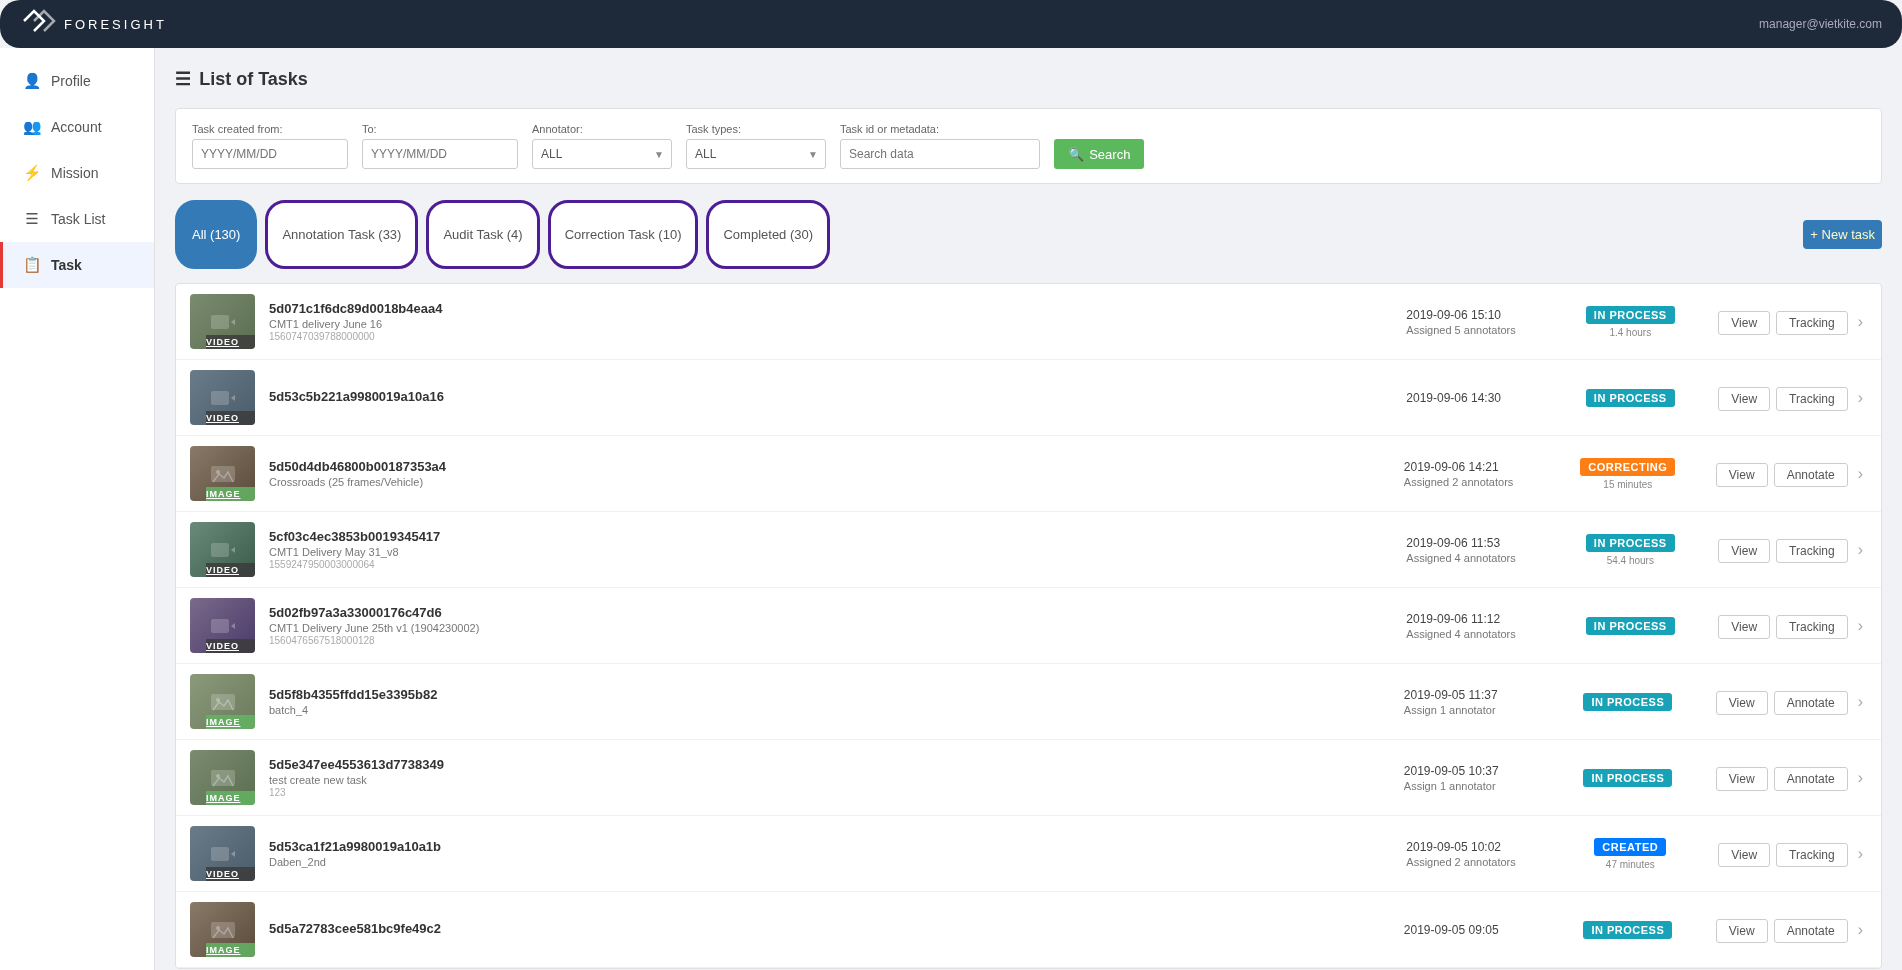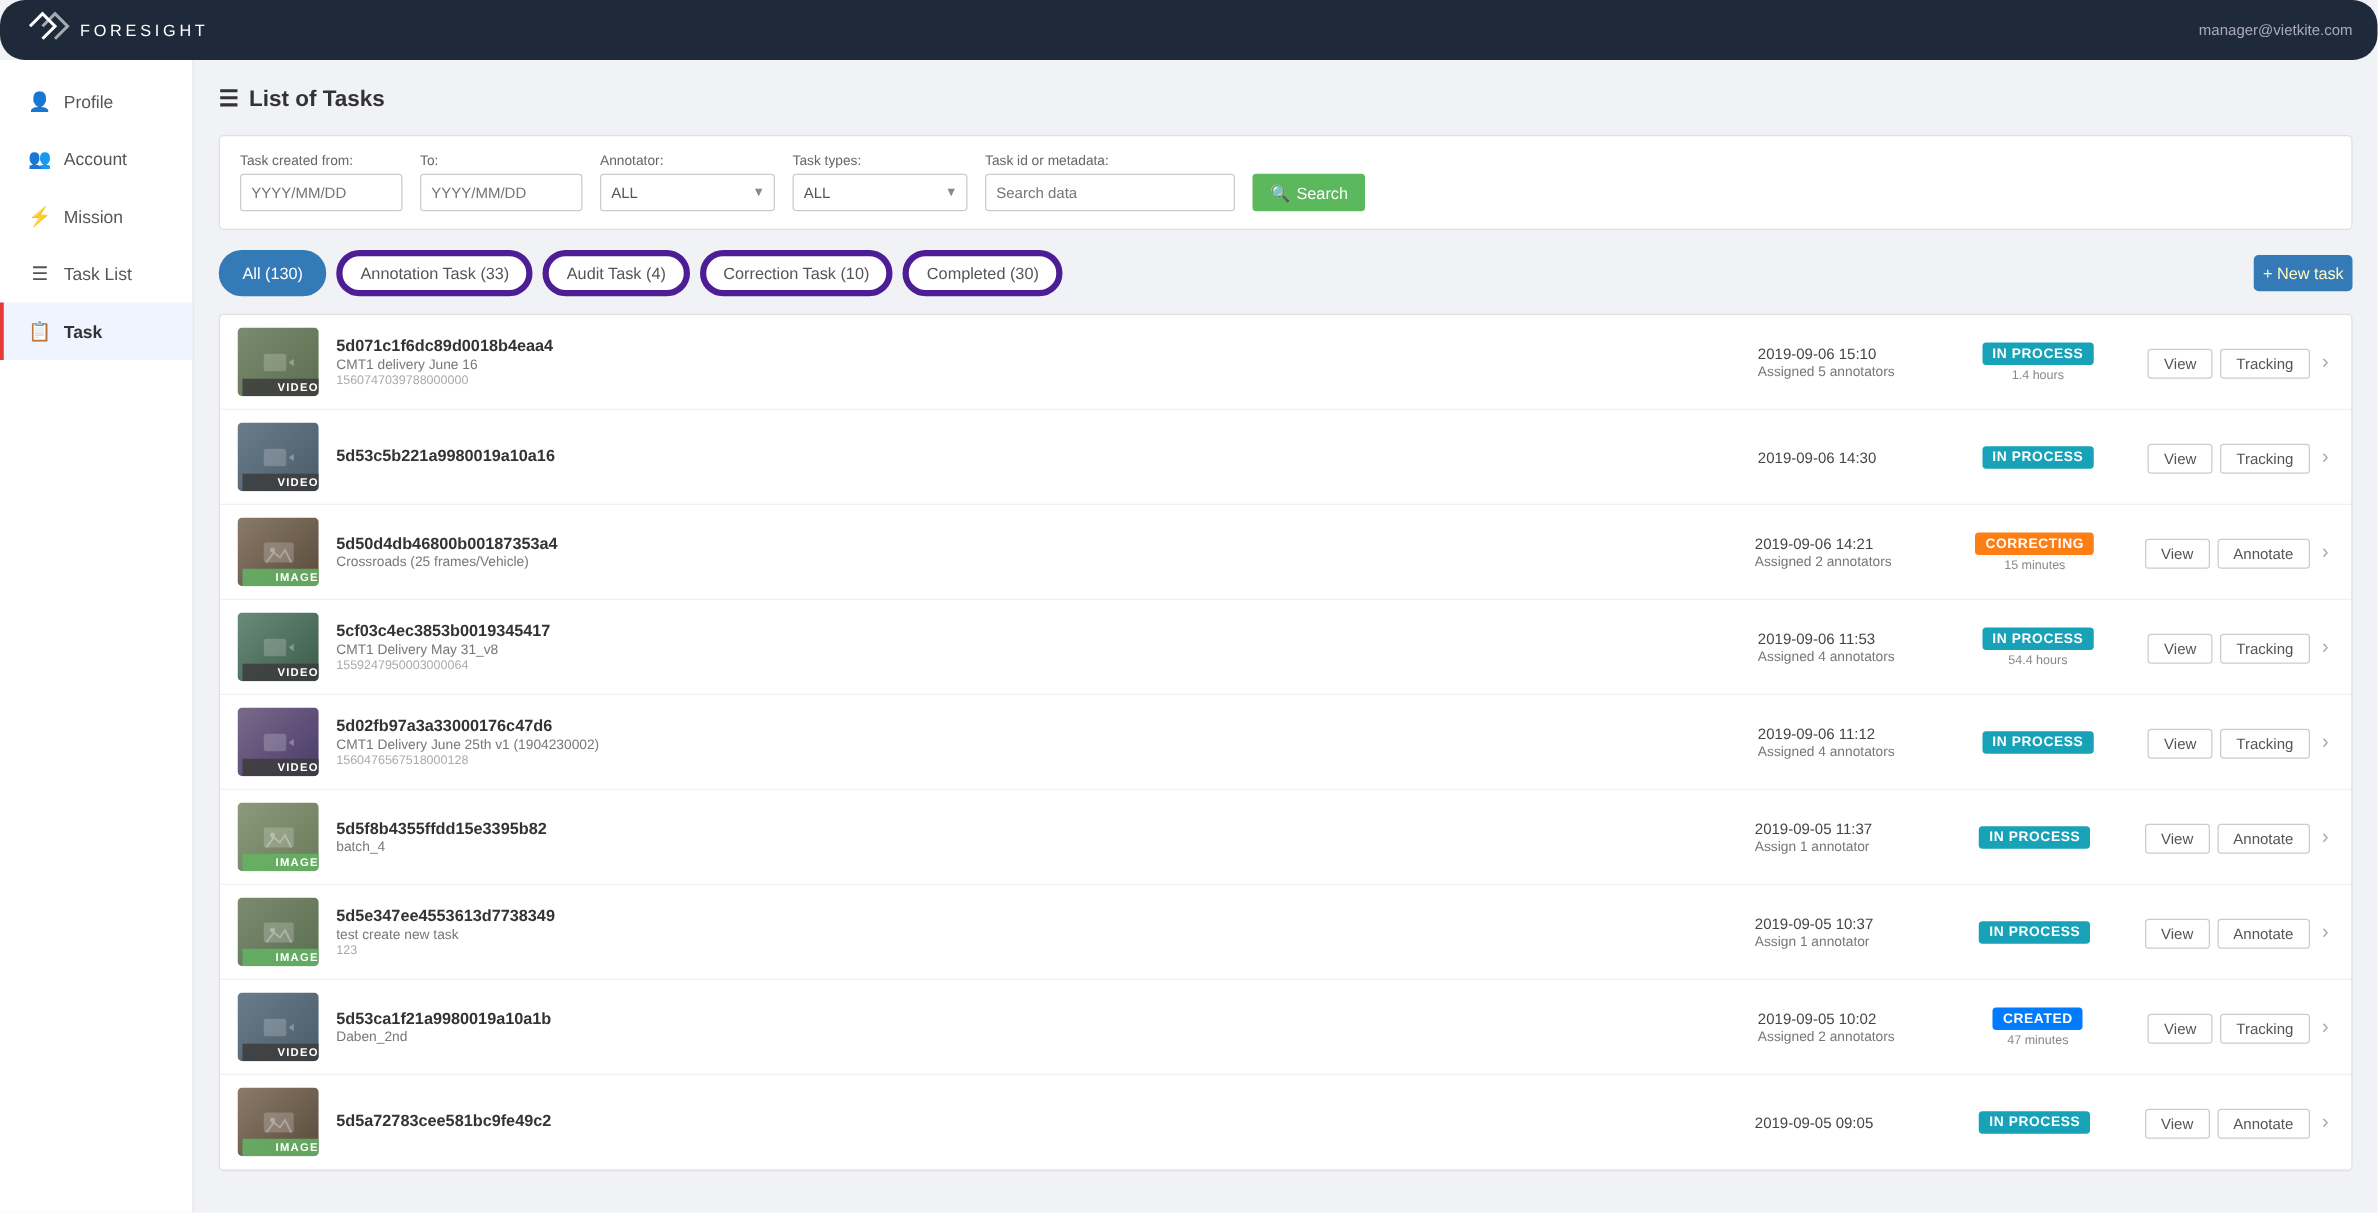--- a/index.html
+++ b/index.html
@@ -86,21 +86,21 @@
       flex-wrap: wrap;
     }
     .filter-group { display: flex; flex-direction: column; gap: 4px; }
     .filter-label { font-size: 11px; color: #666; font-weight: 500; }
     .filter-input {
       border: 1px solid #ccc;
       border-radius: 3px;
       padding: 5px 8px;
       font-size: 12px;
       color: #999;
-      width: 130px;
+      width: 156px;
       height: 30px;
     }
     .filter-select-wrap { position: relative; }
     .filter-select {
       border: 1px solid #ccc;
       border-radius: 3px;
       padding: 5px 28px 5px 8px;
       font-size: 12px;
       color: #555;
       width: 140px;
@@ -135,23 +135,23 @@
 
     
     .tab-bar {
       display: flex;
       align-items: center;
       gap: 8px;
       margin-bottom: 14px;
       flex-wrap: wrap;
     }
     .tab-btn {
-      border: 5px solid #4c1d95;
+      border: 3px solid #4c1d95;
       border-radius: 20px;
-      padding: 6px 14px;
+      padding: 24px 14px;
       font-size: 13px;
       cursor: pointer;
       background: #fff;
       color: #555;
       transition: all 0.15s;
     }
     .tab-btn.active {
       background: #337ab7;
       color: #fff;
       border-color: #337ab7;
@@ -188,26 +188,27 @@
       width: 65px;
       height: 55px;
       border-radius: 4px;
       overflow: hidden;
       flex-shrink: 0;
       position: relative;
       background: #555;
     }
     .thumb-badge {
       position: absolute;
-      bottom: 0; left: 4px; right: 0;
-      text-align: right;
+      bottom: 0; left: 16px; right: 0;
+      text-align: left;
       font-size: 9px;
       font-weight: bold;
       padding: 2px 0;
       letter-spacing: 1px;
+      text-decoration: underline;
     }
     .thumb-badge.video { background: rgba(60,60,60,0.85); color: #fff; }
     .thumb-badge.image { background: rgba(100,180,100,0.85); color: #fff; }
 
     .task-info { flex: 1; min-width: 200px; }
     .task-id { font-size: 13px; font-weight: 600; color: #333; margin-bottom: 2px; }
     .task-meta { font-size: 11px; color: #777; margin-bottom: 1px; }
     .task-meta2 { font-size: 10px; color: #aaa; }
 
     .task-time { width: 150px; flex-shrink: 0; }

